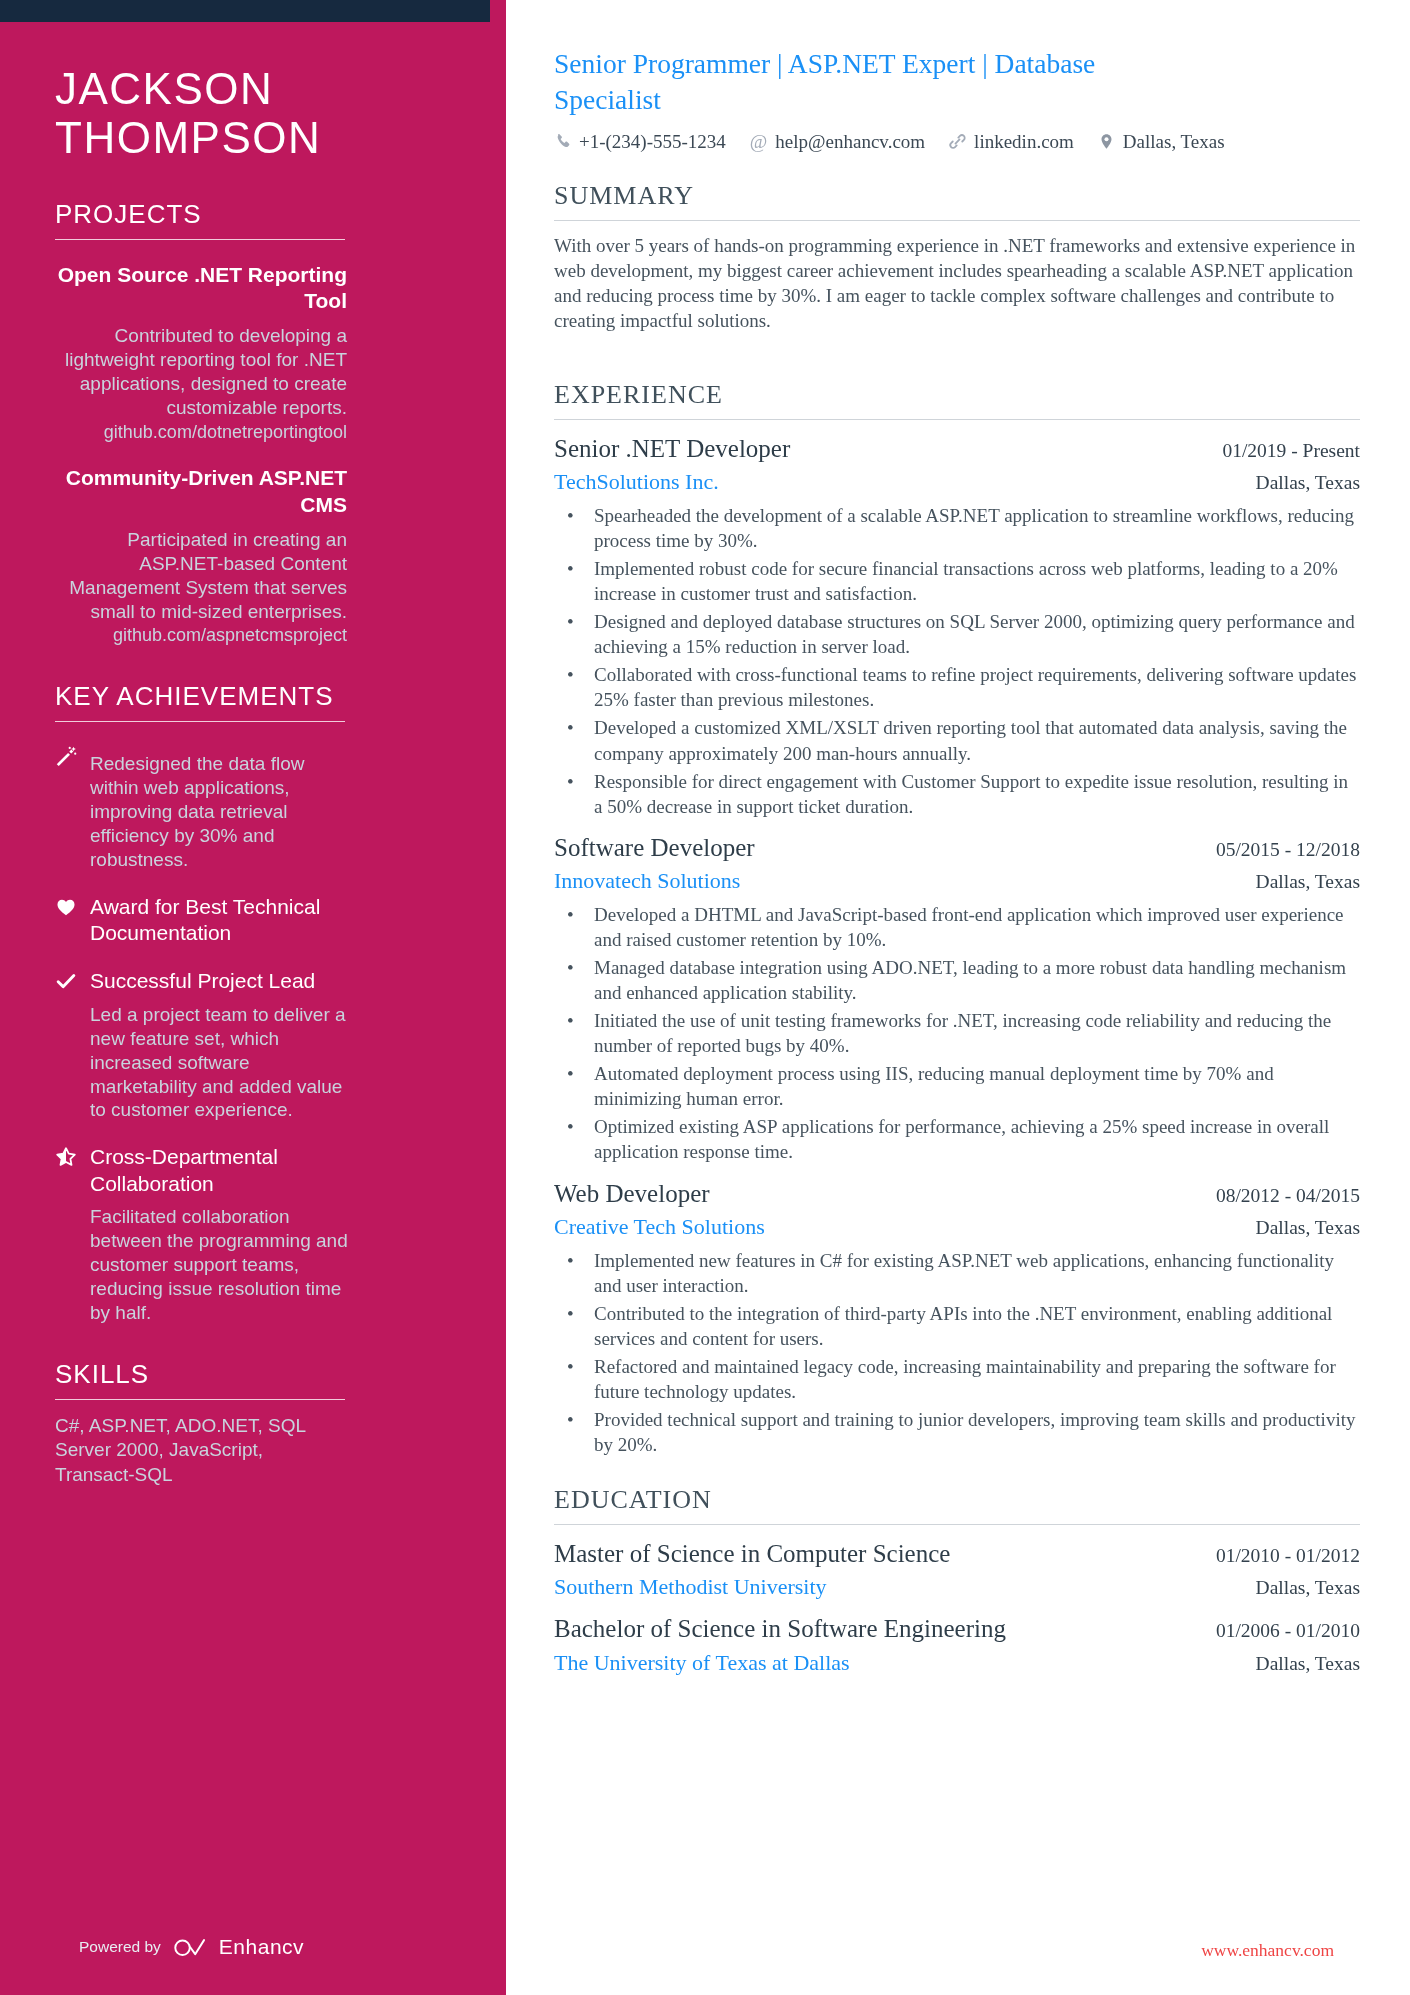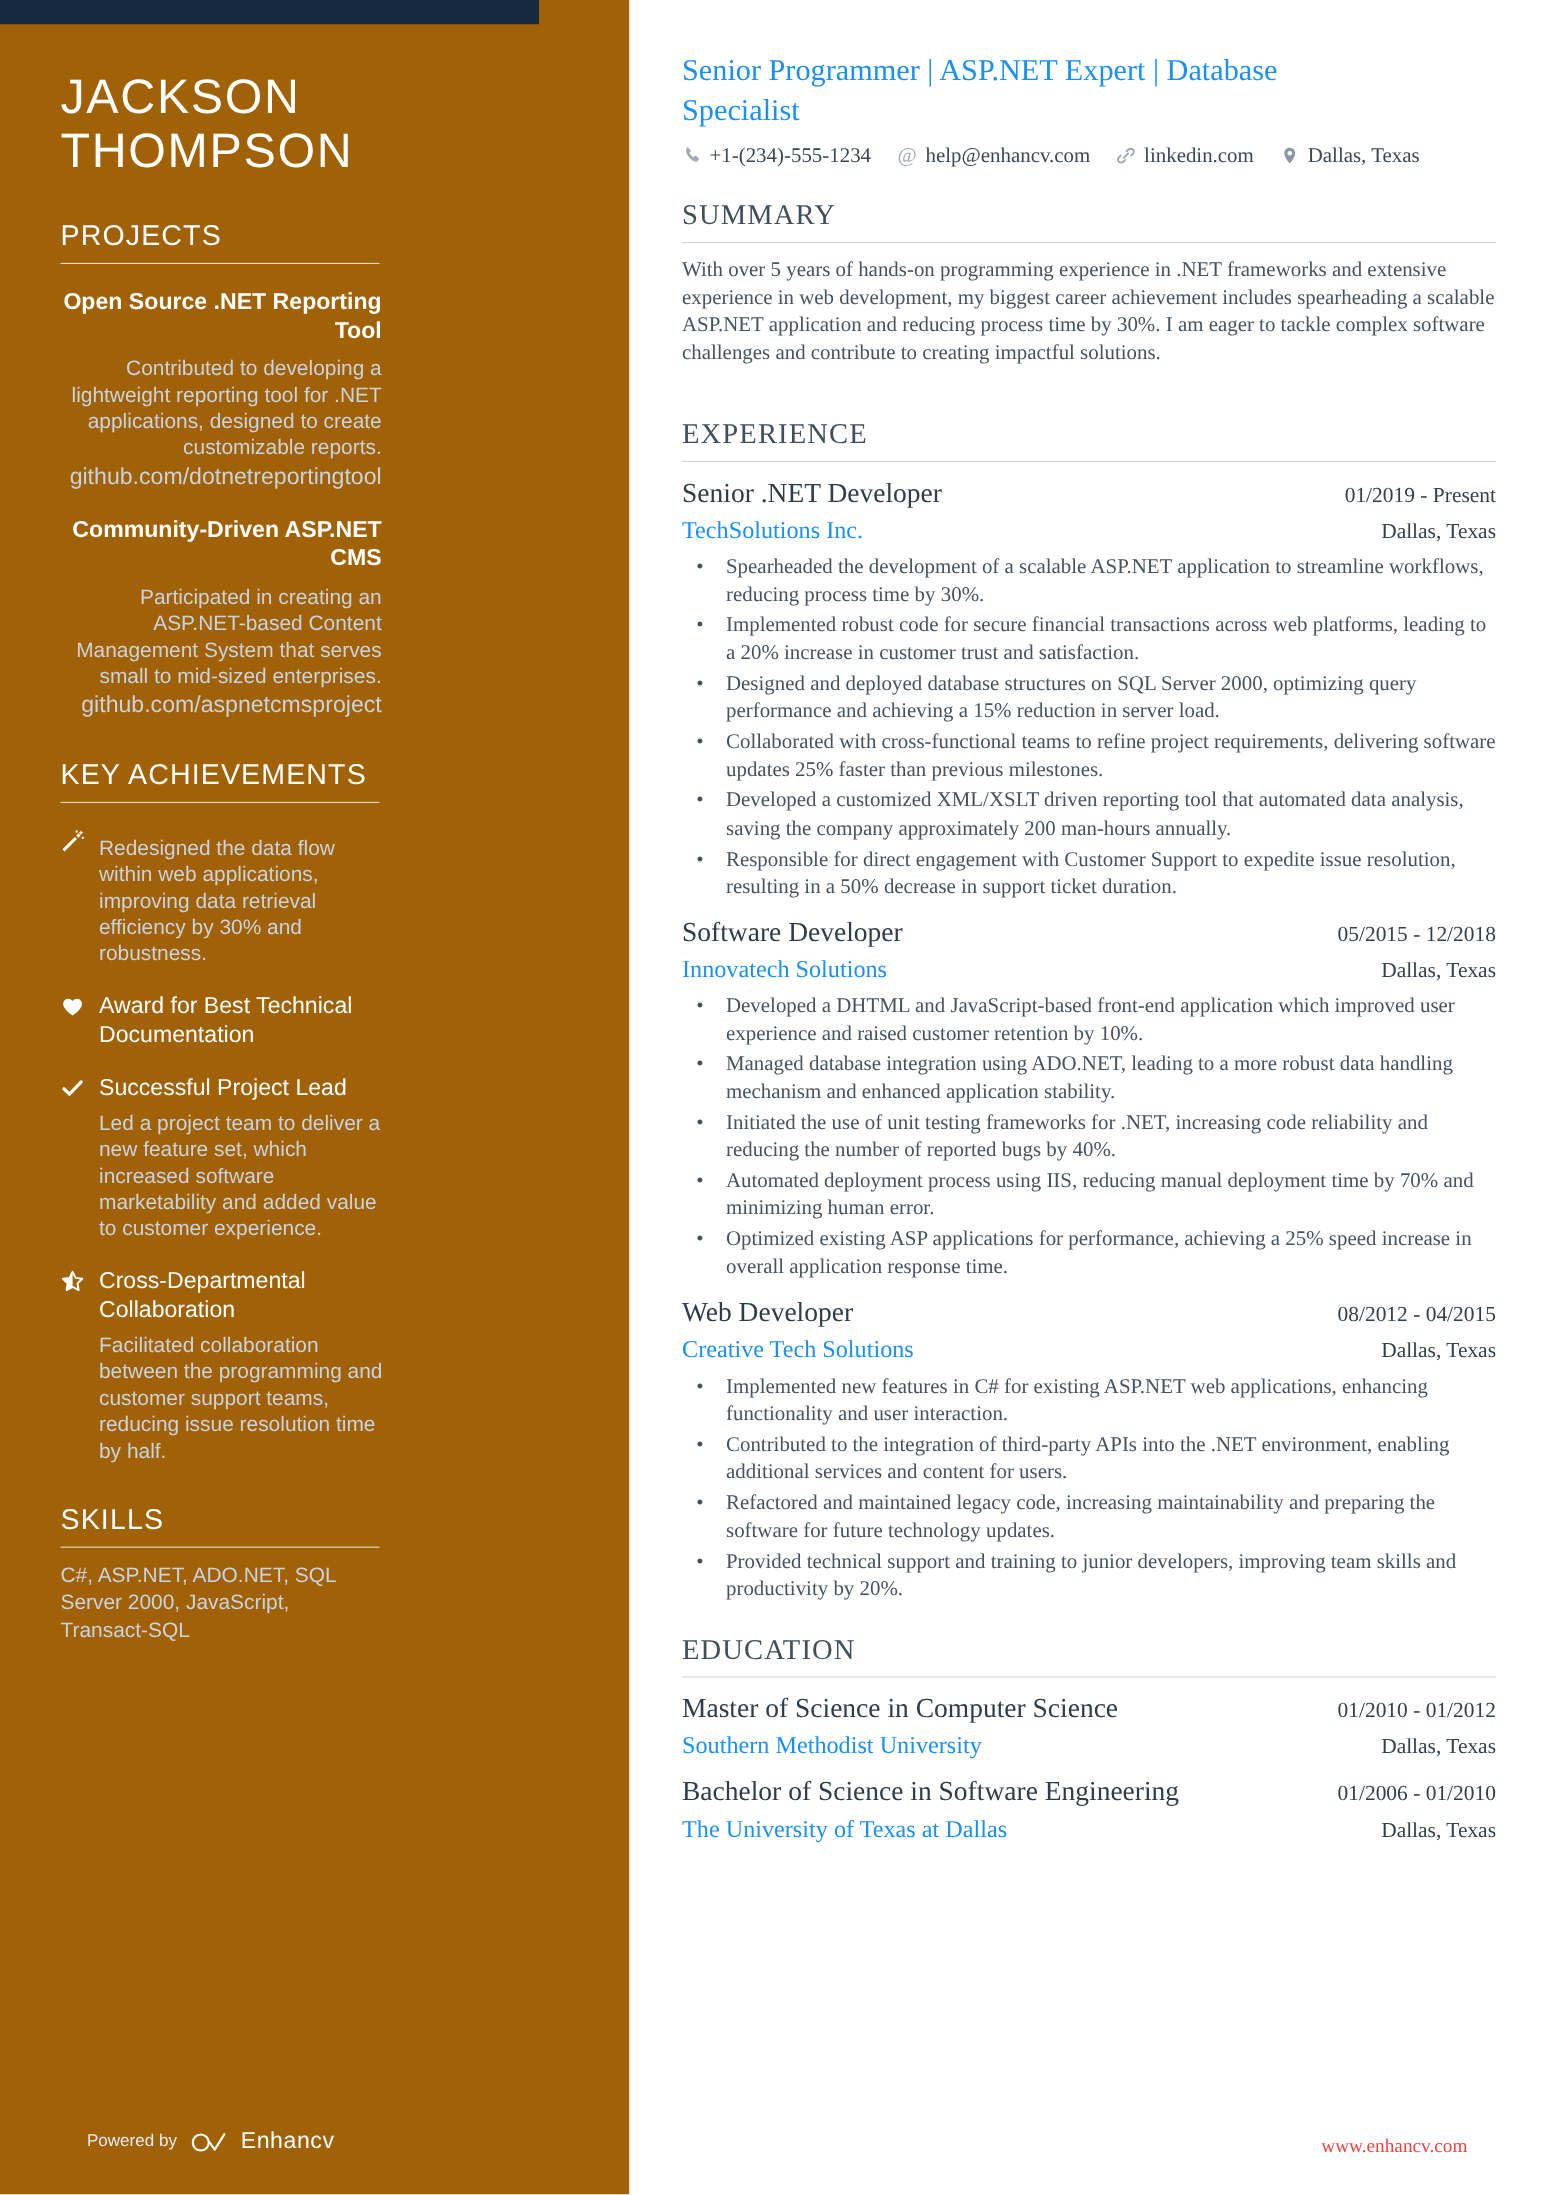--- a/index.html
+++ b/index.html
@@ -6,38 +6,38 @@
   html,body { margin:0; padding:0; }
   body {
     width:1410px; height:1995px;
     font-family:"Liberation Sans","DejaVu Sans",sans-serif;
     background:#ffffff; color:#46535e;
   }
   .page { display:flex; width:1410px; height:1995px; overflow:hidden; }
 
   
   .sidebar {
-    position:relative; width:572px; flex:none;
-    background:#a16207; color:#ffffff;
+    position:relative; width:506px; flex:none;
+    background:#be185d; color:#ffffff;
     padding:64px 55px 36px 55px;
     display:flex; flex-direction:column;
   }
   .topbar { position:absolute; top:0; left:0; width:490px; height:22px; background:#16293f; }
   .name {
     margin:0; max-width:300px;
     font-size:44px; font-weight:400; line-height:1.12; letter-spacing:1.5px;
   }
   .s-sec { margin-top:34px; }
   .s-sec.first { margin-top:36px; }
   .s-h { margin:0; font-size:26px; font-weight:400; letter-spacing:1px; }
   .s-rule { height:1px; background:rgba(255,255,255,.78); margin-top:9px; width:290px; }
   .proj { margin-top:22px; width:292px;text-align:right; }
   .proj-title { margin:0; font-size:21px; font-weight:700; line-height:1.25; }
   .proj-desc { margin-top:10px; font-size:19px; line-height:1.27; color:#c9d3dd; }
-  .proj-link { font-size:21px; line-height:1.27; color:#c9d3dd; }
+  .proj-link { font-size:18px; line-height:1.27; color:#c9d3dd; }
   .ach { display:flex; gap:13px; margin-top:22px; width:295px; }
   .ach-icon { width:22px; flex:none; padding-top:2px; }
   .ach-icon svg { width:22px; height:22px; display:block; }
   .ach-title { font-size:21px; line-height:1.25; font-weight:400; }
   .ach-desc { margin-top:8px; font-size:19px; line-height:1.26; color:#c9d3dd; }
   .skills-text { margin-top:14px; width:292px; font-size:19px; line-height:1.3; color:#c9d3dd; }
   .s-footer { margin-top:auto; margin-left:24px; display:flex; align-items:center; gap:11px;text-align:center; }
   .powered { font-size:15.5px; color:#e8edf2; }
   .brand-logo svg { width:36px; height:23px; display:block; }
   .brand-name { font-size:21px; letter-spacing:.5px; color:#ffffff; }

